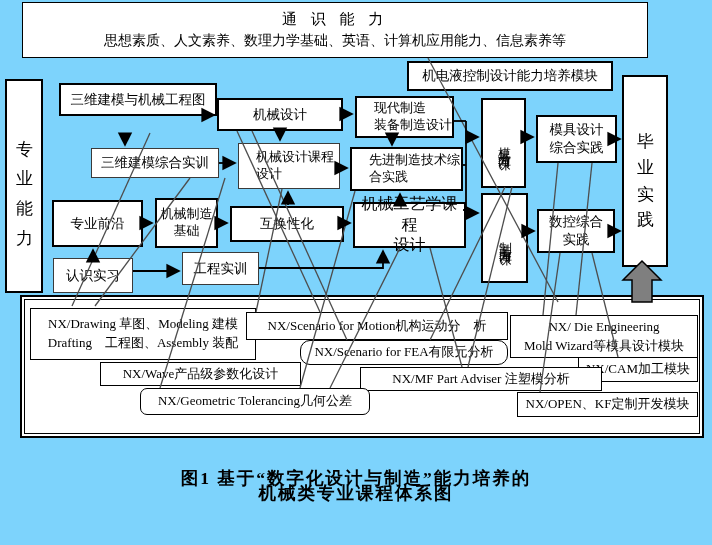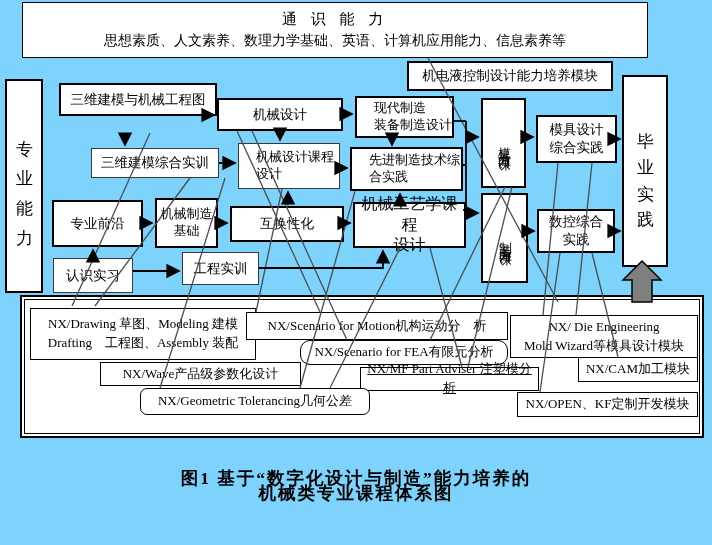--- a/index.html
+++ b/index.html
@@ -47,21 +47,21 @@
   
   .nx-outer{left:20px;top:295px;width:684px;height:143px;border-width:2px;z-index:1;}
   .nx-inner{position:absolute;inset:2px;border:1px solid #000;}
   .nx{font-size:13px;border-width:1.5px;z-index:3;line-height:1.45;}
   .nx-drawing{left:30px;top:308px;width:226px;height:52px;}
   .nx-motion{left:246px;top:312px;width:262px;height:28px;}
   .nx-die{left:510px;top:315px;width:188px;height:43px;}
   .nx-fea{left:300px;top:340px;width:208px;height:25px;border-radius:10px;}
   .nx-wave{left:100px;top:362px;width:201px;height:24px;}
   .nx-cam{left:578px;top:357px;width:120px;height:25px;}
-  .nx-mf{left:360px;top:367px;width:179px;height:24px;text-decoration:underline;}
+  .nx-mf{left:360px;top:367px;width:242px;height:24px;}
   .nx-geo{left:140px;top:388px;width:230px;height:27px;border-radius:7px;}
   .nx-open{left:517px;top:392px;width:181px;height:25px;}
   
   .caption{position:absolute;left:0;width:712px;text-align:center;font-size:17.5px;
     font-weight:bold;letter-spacing:2px;}
   .cap1{top:466px;}
   .cap2{top:481px;}
   
   .connectors{position:absolute;left:0;top:0;width:712px;height:545px;z-index:4;pointer-events:none;}
 </style>

